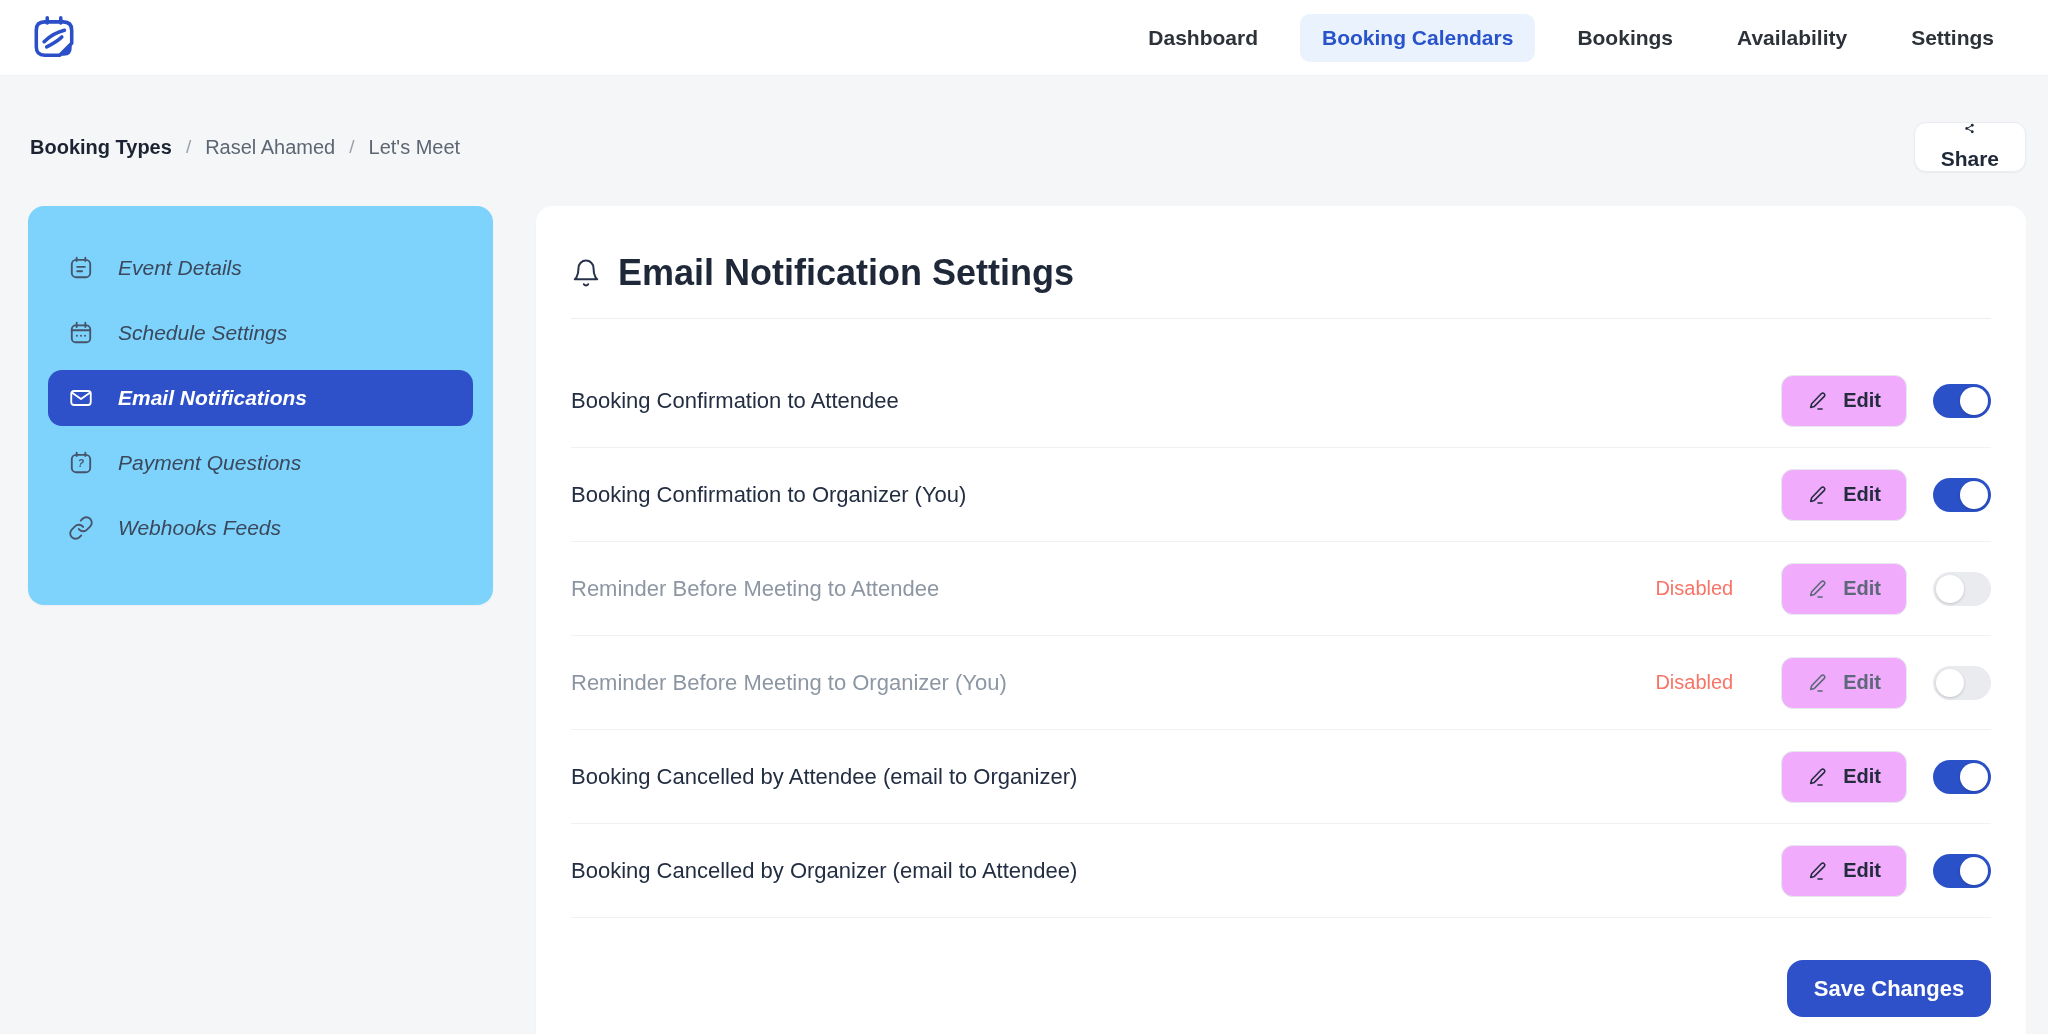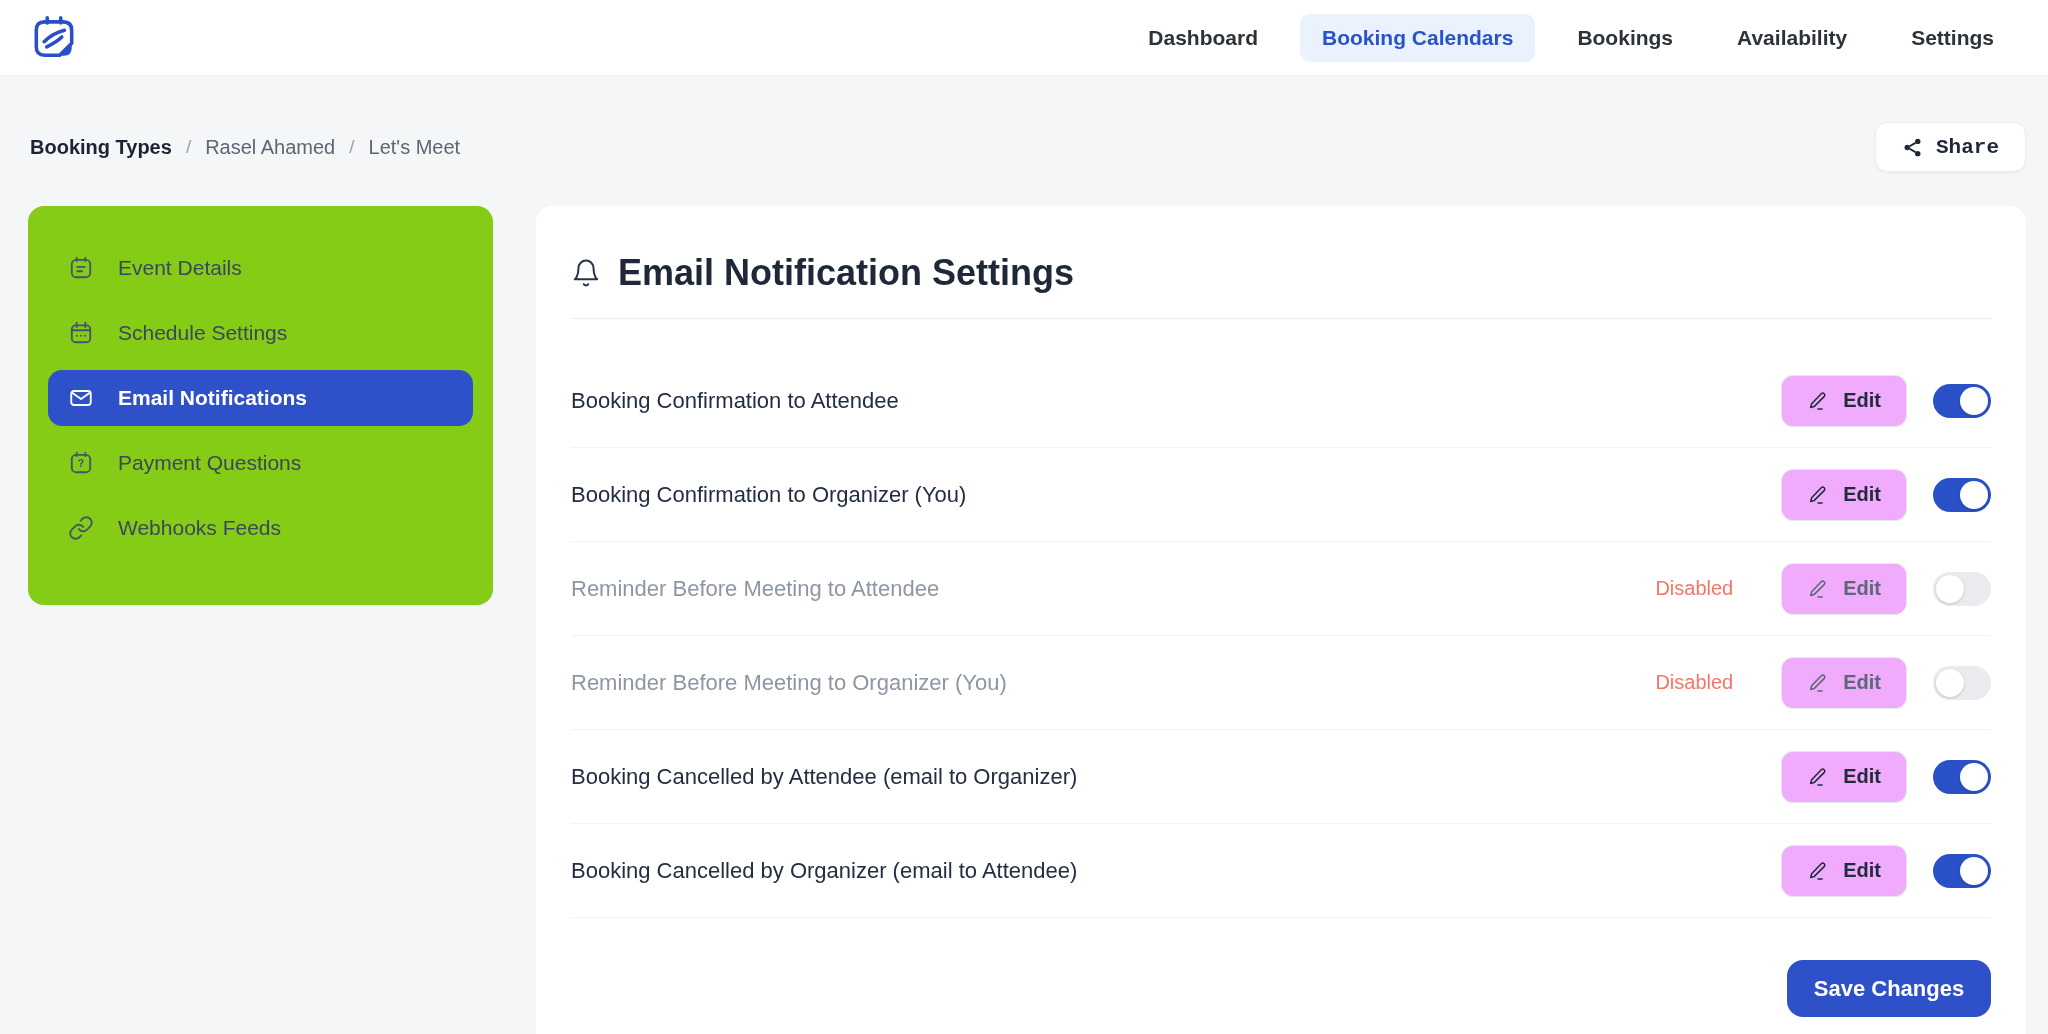--- a/index.html
+++ b/index.html
@@ -33,30 +33,32 @@
   .crumb-root { font-weight:bold; color:#1c2433; cursor:pointer; }
   .crumb-sep { color:#9aa1ab; font-size:19px; }
   .crumb { color:#5d6673; cursor:pointer; }
   .crumb.current { cursor:default; }
   .share-btn {
     display:flex; align-items:center; gap:13px;
     height:50px; padding:0 26px;
     background:#ffffff; border:1px solid #eaecf0; border-radius:12px;
     font-size:21px; font-weight:bold; color:#1e2838; cursor:pointer;
     box-shadow:0 1px 2px rgba(16,24,40,.05);
-    font-family:Liberation Mono, monospace;
+    font-family:Liberation Sans, sans-serif;
+    flex-direction:column;
   }
 
   
   .cards { display:flex; align-items:flex-start; gap:43px; margin-top:34px; }
 
   .sidebar-card {
-    width:465px; background:#84cc16; border-radius:16px;
+    width:465px; background:#7dd3fc; border-radius:16px;
     padding:34px 20px 40px;
     box-shadow:0 1px 2px rgba(16,24,40,.04);
+    font-style:italic;
   }
   .side-item {
     height:56px; margin-bottom:9px;
     display:flex; align-items:center; gap:24px;
     padding:0 20px; border-radius:14px;
     font-size:21px; color:#3b485c; cursor:pointer;
   }
   .side-item .icn { width:26px; height:26px; display:flex; color:#46536a; flex:none; }
   .side-item.active { background:#2e51c9; color:#ffffff; font-weight:bold; }
   .side-item.active .icn { color:#ffffff; }

